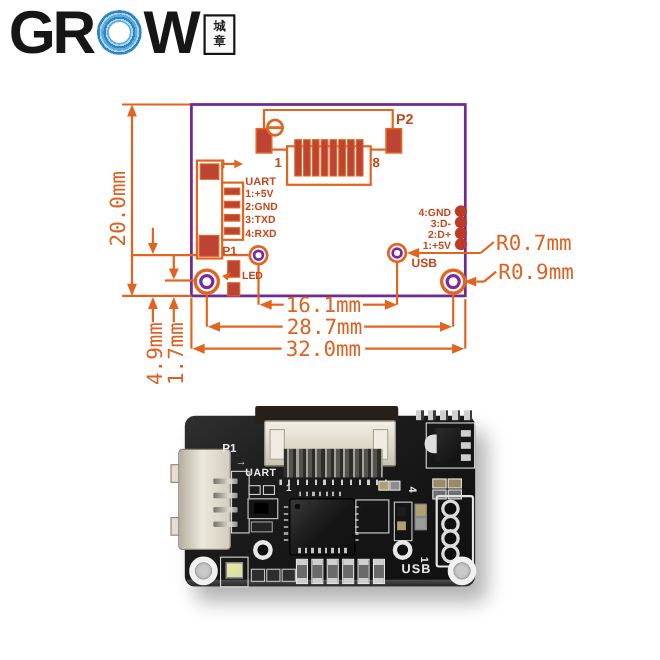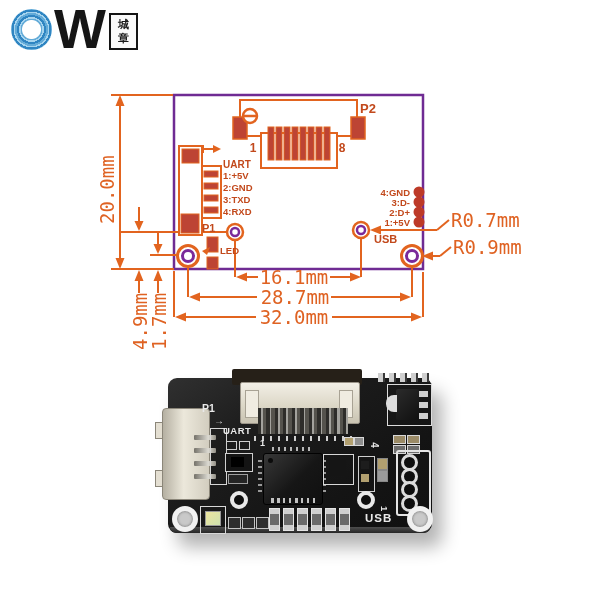--- a/index.html
+++ b/index.html
@@ -23,20 +23,21 @@
   
   .pcb{left:168px;top:378px;width:264px;height:155px;border-radius:9px;
        background:linear-gradient(145deg,#303030,#1d1d1d 30%,#141414 70%,#101010);
        box-shadow:10px 14px 18px rgba(0,0,0,.30)}
   .ptxt{color:#e9e9e9;font-weight:bold;line-height:1;font-family:"Liberation Sans",sans-serif}
 </style>
 </head>
 <body>
 
 <div class="a logo">
+  <span class="lt">GR</span>
   <span class="lo"></span>
   <span class="lt">W</span>
   <span class="seal">
     <span>城</span>
     <span>章</span>
   </span>
 </div>
 
 <svg class="a diagram" width="600" height="600" viewBox="0 0 600 600">
 

